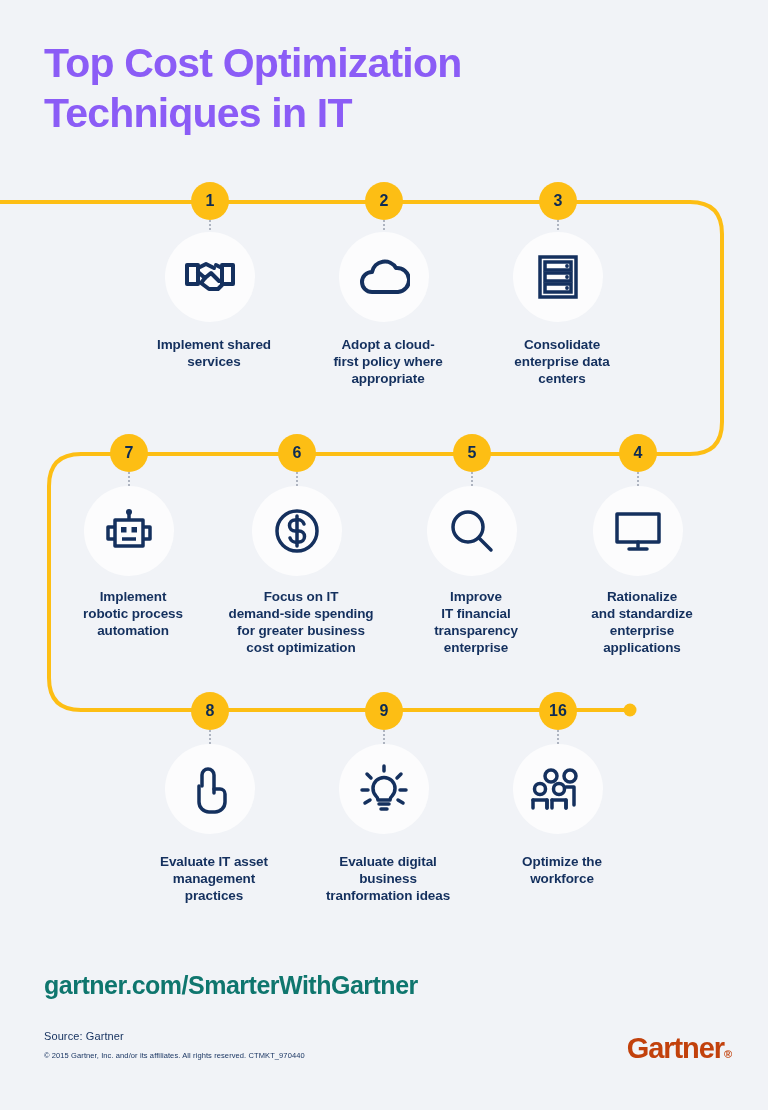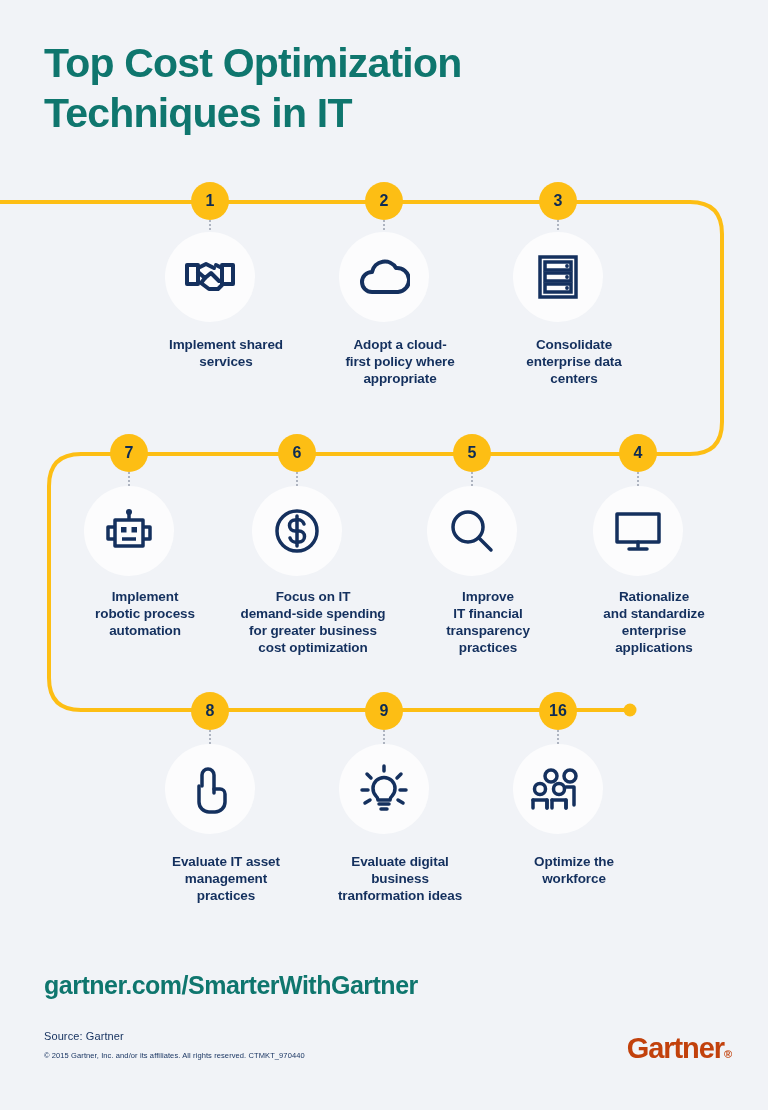--- a/index.html
+++ b/index.html
@@ -24,21 +24,21 @@
   
   .title {
     position: absolute;
     left: 44px;
     top: 38px;
     width: 640px;
     font-size: 41px;
     line-height: 50px;
     font-weight: bold;
     letter-spacing: -0.8px;
-    color: #0f766e;
+    color: #8b5cf6;
     white-space: pre-line;
   }
 
   
   .connector-layer {
     position: absolute;
     left: 0;
     top: 0;
     width: 768px;
     height: 1110px;
@@ -85,21 +85,21 @@
     display: flex;
     align-items: center;
     justify-content: center;
     z-index: 2;
   }
   .disc svg {
     display: block;
   }
   .label {
     position: absolute;
-    left: 16px;
+    left: 4px;
     width: 160px;
     font-size: 13.5px;
     line-height: 17px;
     font-weight: bold;
     color: #14305E;
     text-align: center;
     white-space: pre-line;
     letter-spacing: -0.1px;
   }
 
@@ -293,21 +293,21 @@
           <g stroke="#14305E" stroke-width="3.5" fill="none" stroke-linecap="round">
             <circle cx="19" cy="19" r="15"></circle>
             <path d="M30 30 L42 42"></path>
           </g>
         </svg>
       </span>
     </div>
     <div class="label">Improve
 IT financial
 transparency
-practices</div>
+enterprise</div>
   </div>
 
   <div class="node row2" style="left:558px">
     <div class="badge">4</div>
     <div class="dotted"></div>
     <div class="disc">
       <span>
         <svg width="50" height="42" viewBox="0 0 50 42">
           <g stroke="#14305E" stroke-width="3.5" fill="none" stroke-linejoin="round" stroke-linecap="round">
             <rect x="4" y="4" width="42" height="28"></rect>

